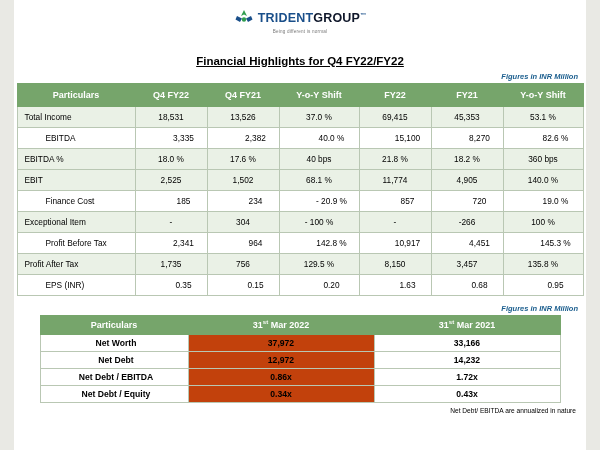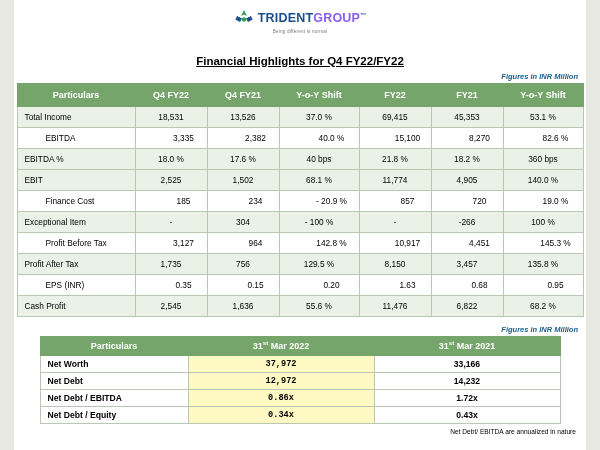--- a/index.html
+++ b/index.html
@@ -56,21 +56,21 @@
     display: inline-block;
     margin-right: 4px;
   }
   .logo-text {
     font-size: 12.5px;
     font-weight: bold;
     letter-spacing: .2px;
     color: #1a4f8a;
   }
   .logo-text .grp {
-    color: #8b5cf6;
+    color: #0f172a;
   }
   .logo-text .tm {
     font-size: 6px;
     vertical-align: super;
     color: #1a4f8a;
   }
   .logo-tag {
     margin-top: 2px;
     font-size: 4.6px;
     color: #7a7a7a;
@@ -170,25 +170,25 @@
     font-weight: bold;
     font-size: 9px;
     height: 19px;
     border: 1px solid #76a56b;
   }
   table.nd td.label {
     text-align: left;
     padding-left: 7px;
   }
   table.nd td.shade {
-    background: #fef9c3;
-    font-family: Liberation Mono, monospace;
+    background: #c2410c;
   }
   table.nd td.white {
     background: #ffffff;
+    text-align: center;
   }
   .nd-col-label { width: 148px; }
   .nd-col-v { width: 186px; }
   sup.ord { font-size: 6px; vertical-align: super; }
   .footnote {
     text-align: right;
     font-size: 6.6px;
     color: #000;
     margin: 4px 10px 0 0;
   }
@@ -292,21 +292,21 @@
           <td class="label">Exceptional Item</td>
           <td>-</td>
           <td>304</td>
           <td>- 100 %</td>
           <td>-</td>
           <td>-266</td>
           <td>100 %</td>
         </tr>
         <tr class="plain">
           <td class="label">Profit Before Tax</td>
-          <td>3,127</td>
+          <td>2,341</td>
           <td>964</td>
           <td>142.8 %</td>
           <td>10,917</td>
           <td>4,451</td>
           <td>145.3 %</td>
         </tr>
         <tr class="shaded bold">
           <td class="label">Profit After Tax</td>
           <td>1,735</td>
           <td>756</td>
@@ -317,29 +317,20 @@
         </tr>
         <tr class="plain bold">
           <td class="label">EPS (INR)</td>
           <td>0.35</td>
           <td>0.15</td>
           <td>0.20</td>
           <td>1.63</td>
           <td>0.68</td>
           <td>0.95</td>
         </tr>
-        <tr class="shaded bold">
-          <td class="label">Cash Profit</td>
-          <td>2,545</td>
-          <td>1,636</td>
-          <td>55.6 %</td>
-          <td>11,476</td>
-          <td>6,822</td>
-          <td>68.2 %</td>
-        </tr>
       </tbody>
     </table>
 
     <div class="figures-note2">Figures in INR Million</div>
 
     <table class="nd">
       <colgroup>
         <col class="nd-col-label">
           <col class="nd-col-v">
           <col class="nd-col-v">

